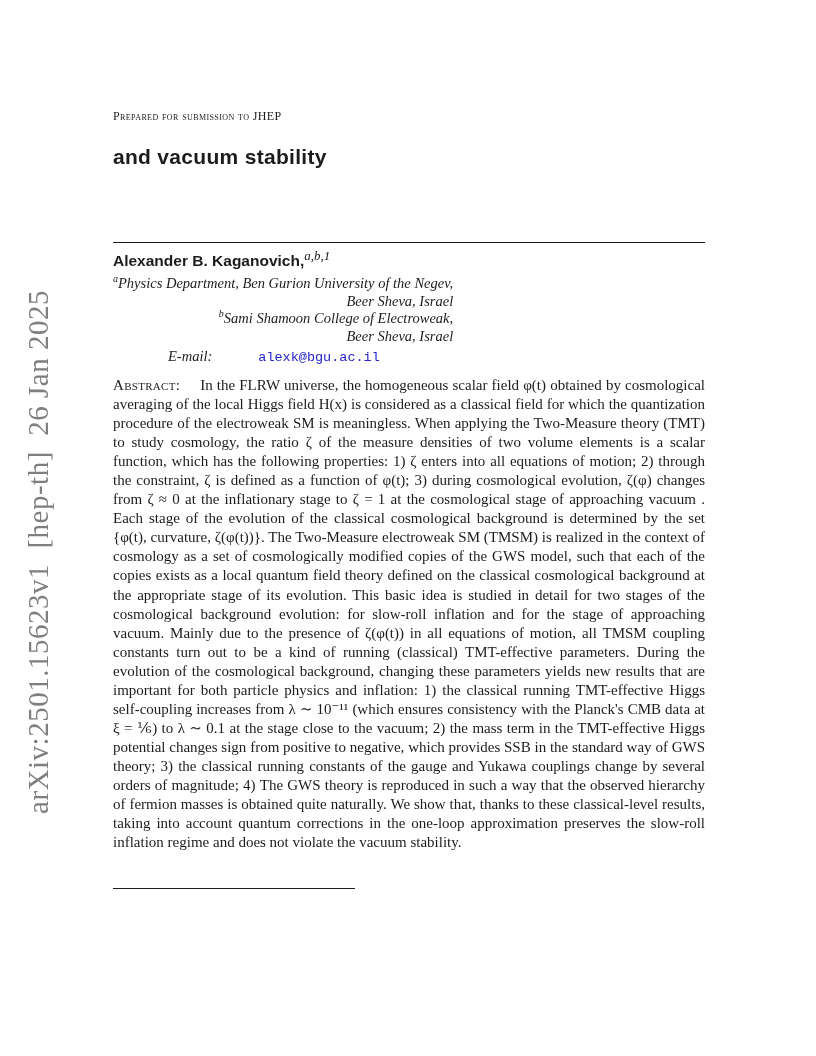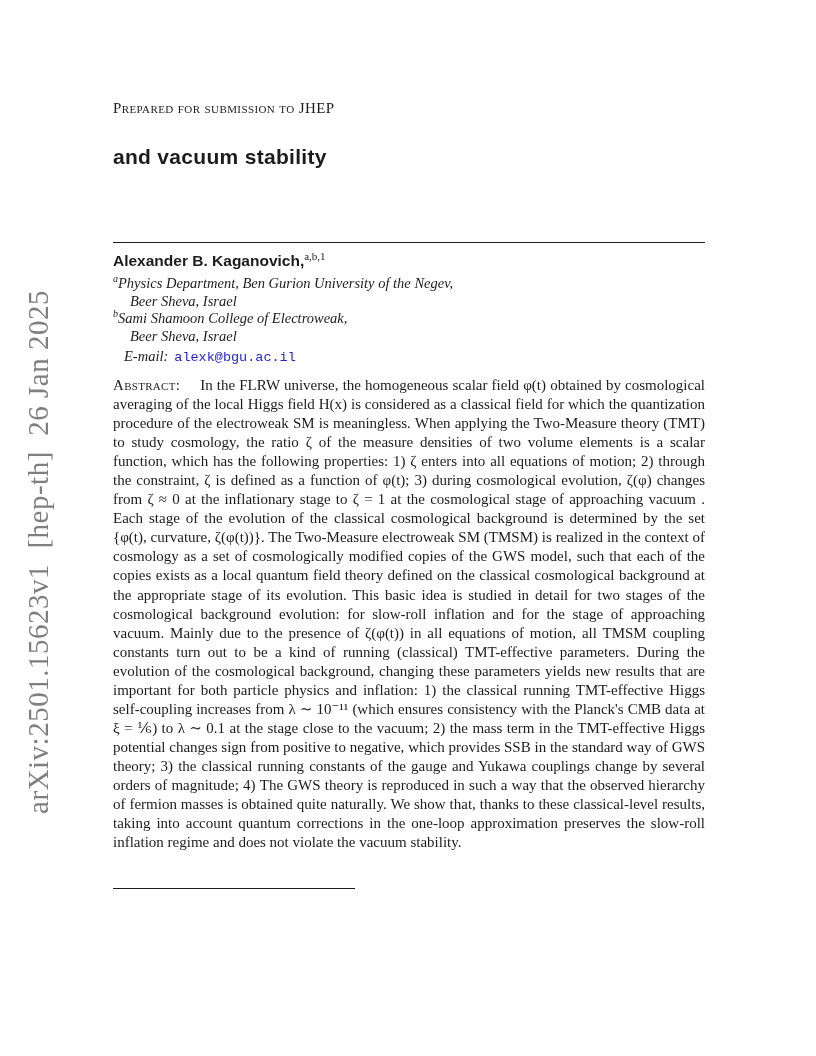--- a/index.html
+++ b/index.html
@@ -27,24 +27,24 @@
   .content {
     position: absolute;
     left: 113px;
     top: 0;
     width: 592px;
     height: 1056px;
   }
 
   .prepared {
     position: absolute;
-    top: 100px;
+    top: 109px;
     left: 0;
     font-variant: small-caps;
-    font-size: 15px;
+    font-size: 12px;
     letter-spacing: 0.4px;
     text-align: center;
   }
 
   .paper-title {
     position: absolute;
     top: 141px;
     left: 0;
     font-family: "Liberation Sans", "DejaVu Sans", sans-serif;
     font-weight: bold;
@@ -66,52 +66,55 @@
   .author-line {
     position: absolute;
     top: 252px;
     left: 0;
     font-family: "Liberation Sans", "DejaVu Sans", sans-serif;
     font-weight: bold;
     font-size: 15.5px;
   }
   .author-sup {
     font-family: "Liberation Serif", "DejaVu Serif", serif;
+    font-style: italic;
     font-weight: normal;
-    font-size: 11px;
+    font-size: 13px;
     vertical-align: super;
     line-height: 0;
   }
 
   .affiliations {
     position: absolute;
     top: 275px;
     left: 0;
     font-style: italic;
     font-size: 14.5px;
     line-height: 17.6px;
+    text-align: right;
   }
   .aff-marker {
     font-size: 10px;
     vertical-align: super;
     line-height: 0;
   }
   .aff-line2 { margin-left: 17px; }
 
   .email-line {
     position: absolute;
     top: 348px;
     left: 11px;
     font-size: 14.5px;
   }
-  .email-label { font-style: italic; margin-right: 6px; }
+  .email-label { font-style: italic; margin-right: 6px; margin-left: 44px; }
   .email-link {
     font-family: "Liberation Mono", "DejaVu Sans Mono", monospace;
     font-size: 13.5px;
     text-decoration: none;
+    margin-left: 40px;
   }
 
   .abstract {
     position: absolute;
     top: 376px;
     left: 0;
     width: 592px;
     font-size: 15px;
     line-height: 19.05px;
     text-align: justify;

